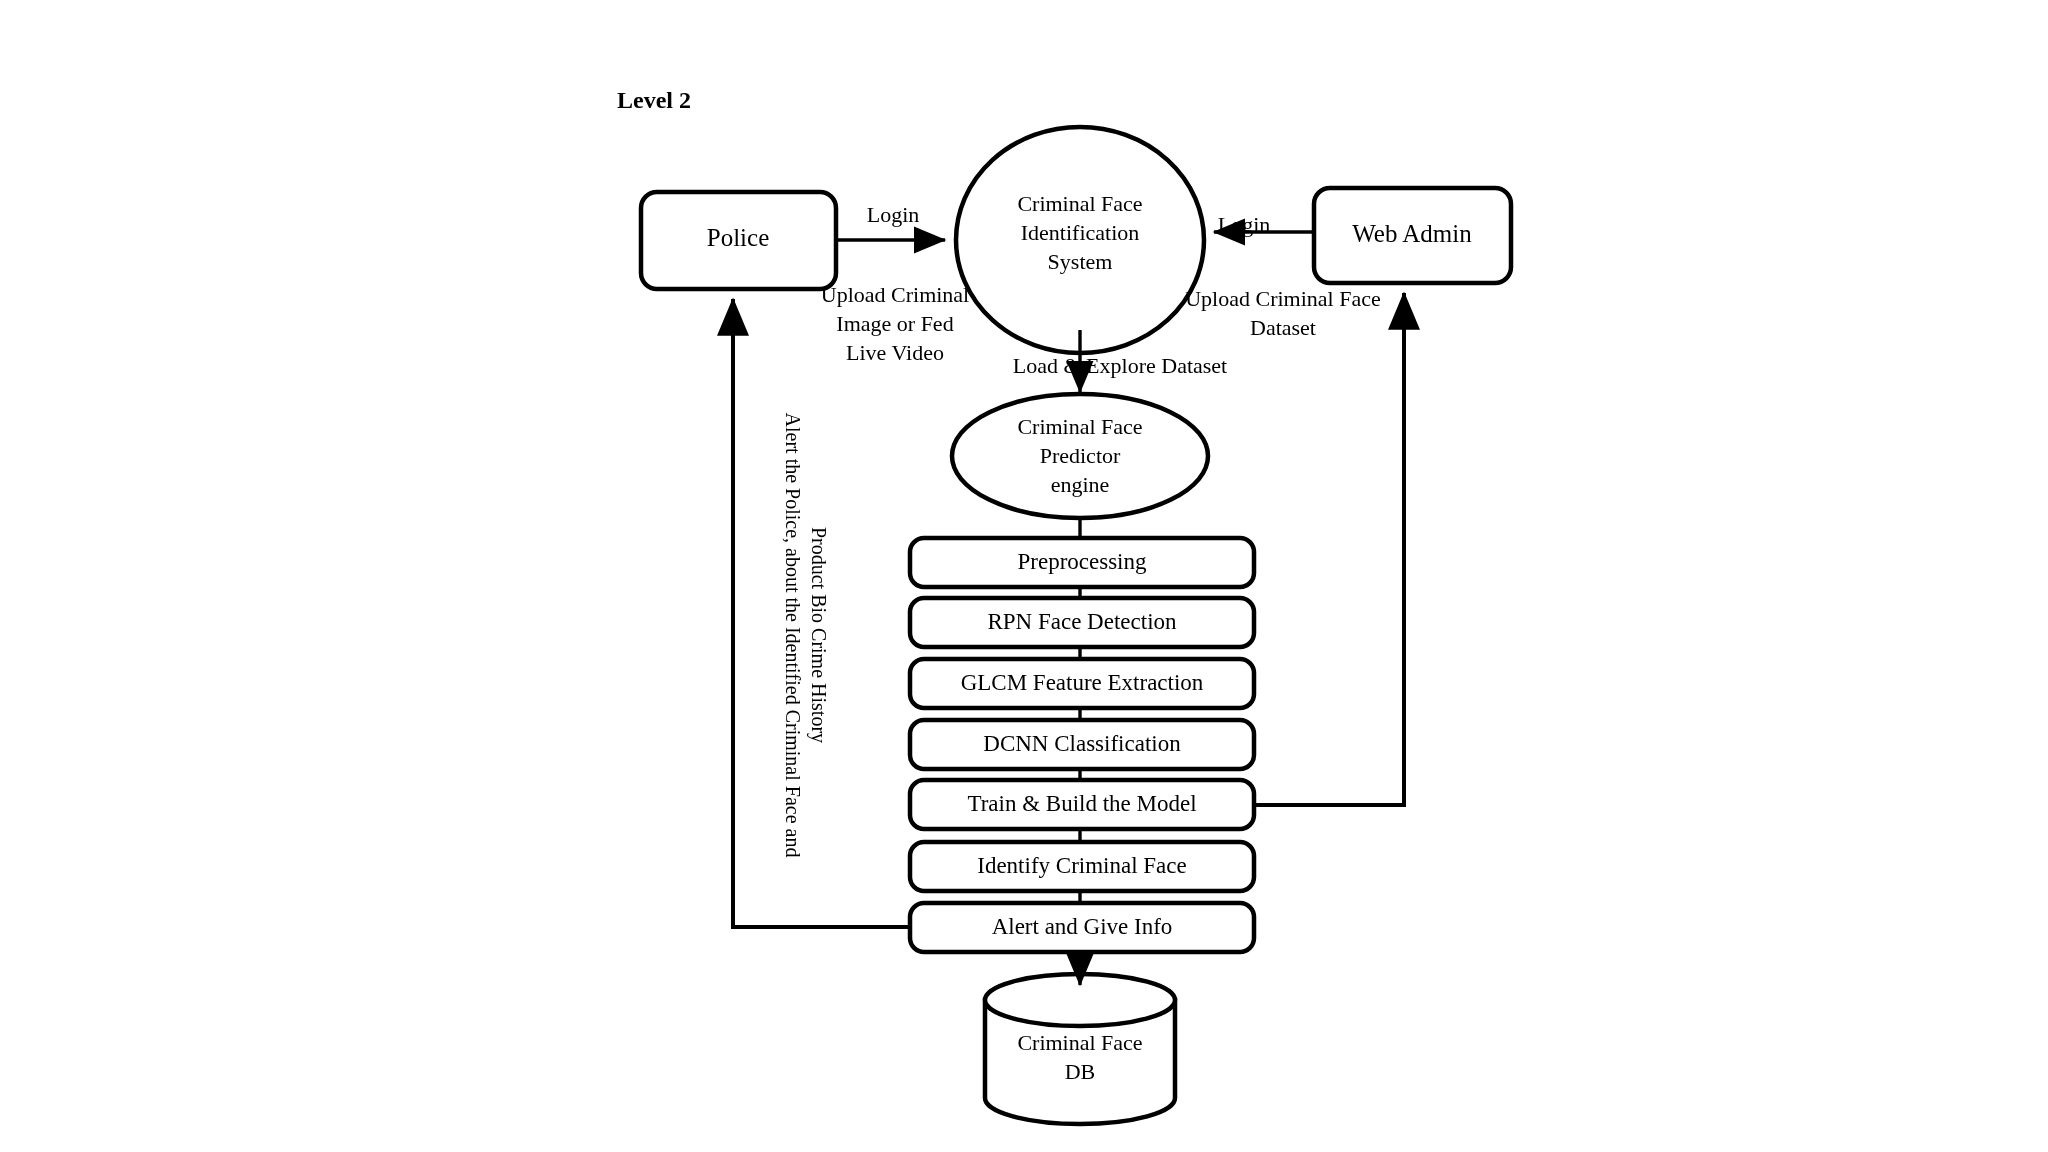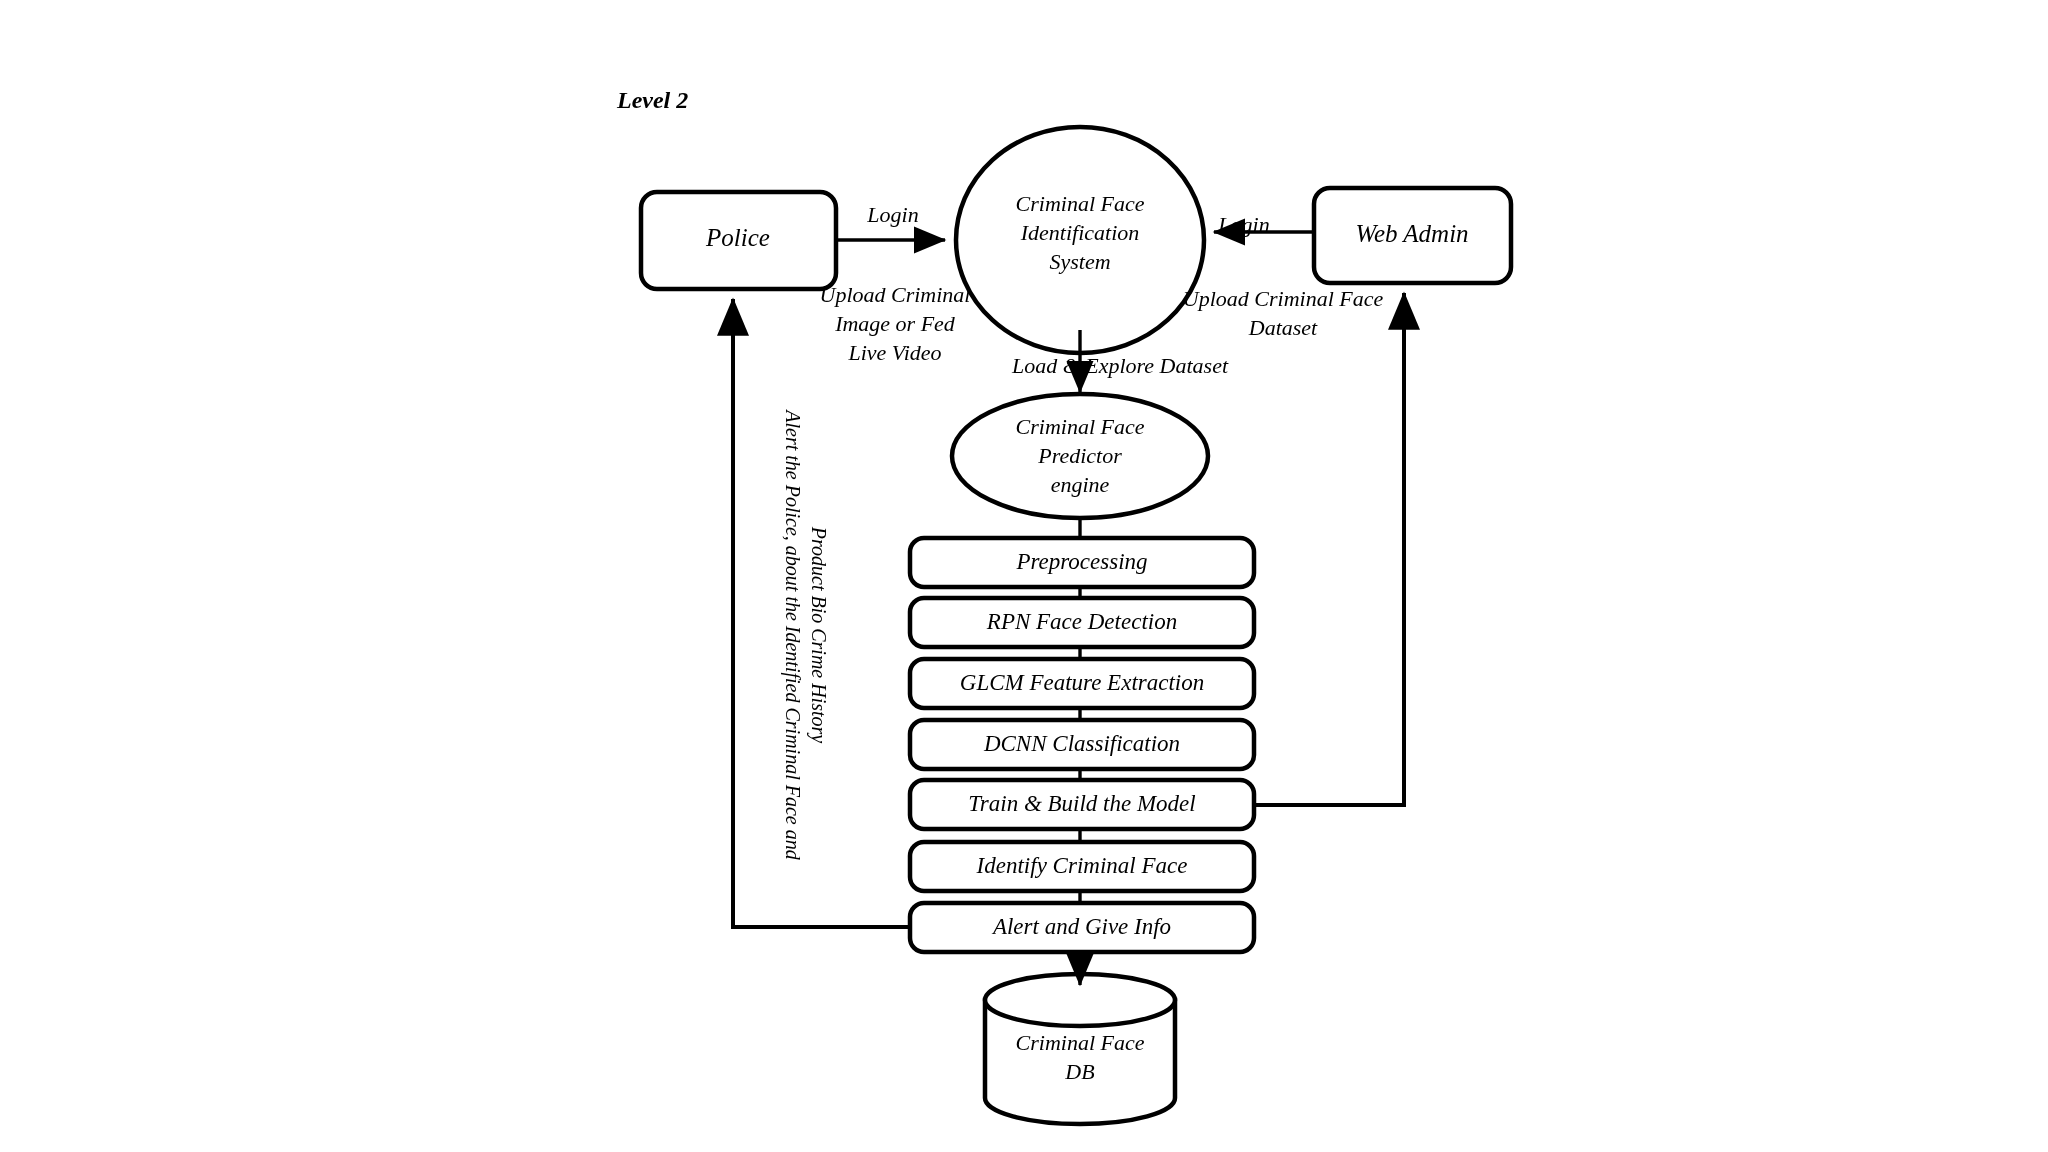--- a/index.html
+++ b/index.html
@@ -11,21 +11,20 @@
     width: 2048px;
     height: 1152px;
     overflow: hidden;
     font-family: "Liberation Serif", "DejaVu Serif", serif;
   }
   #stage {
     position: relative;
     width: 2048px;
     height: 1152px;
     background: #ffffff;
-    font-style: italic;
   }
   svg.diagram {
     position: absolute;
     left: 0;
     top: 0;
     width: 2048px;
     height: 1152px;
   }
   .shape-stroke {
     fill: #ffffff;

